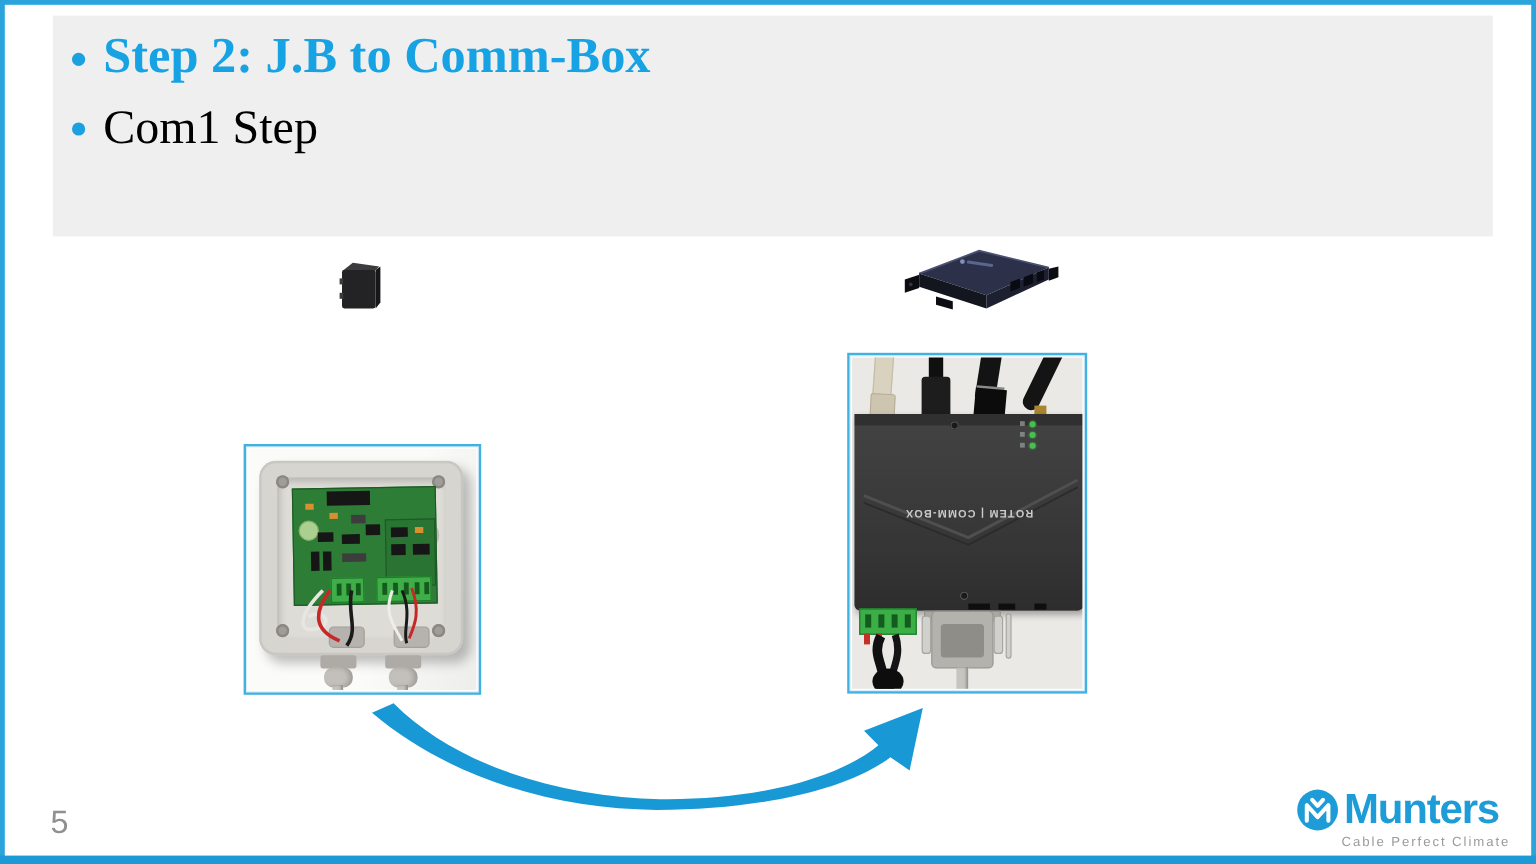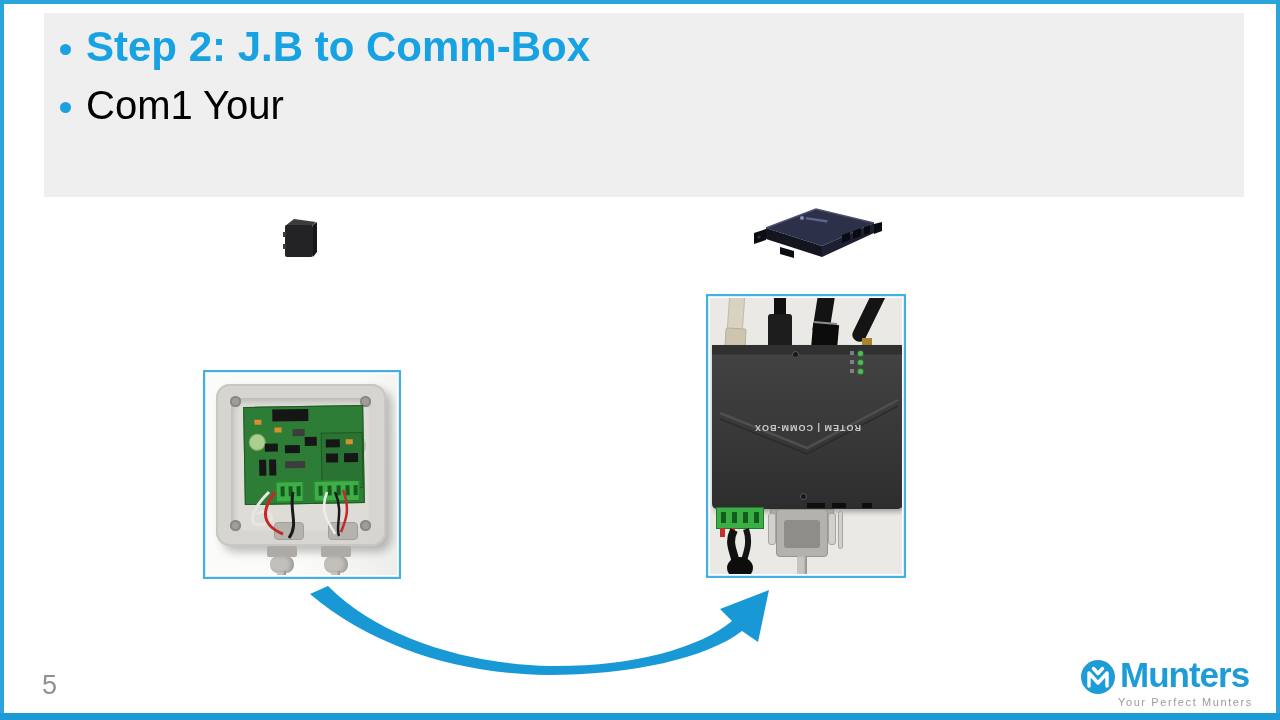--- a/index.html
+++ b/index.html
@@ -13,21 +13,21 @@
   
   .edge { position:absolute; background:#2aa4da; z-index:40; }
   .edge-top    { left:0; top:0; width:1280px; height:4px; }
   .edge-left   { left:0; top:0; width:4px; height:720px; }
   .edge-right  { right:0; top:0; width:4px; height:720px; }
   .edge-bottom { left:0; top:713px; width:1280px; height:7px; background:#1b9ad5; }
 
   
   .header-box {
     position:absolute; left:44px; top:13px; width:1200px; height:184px;
-    background:#efefef; padding:5px 0 0 16px;
+    background:#efefef; padding:5px 0 0 16px;font-family:Liberation Serif, serif;
   }
   .bullet-line { display:flex; align-items:center; height:58px; }
   .bullet-dot {
     width:11px; height:11px; border-radius:50%; background:#1ba1e0;
     margin:4px 15px 0 0; flex:0 0 auto;
   }
   .bullet-text { font-size:40px; color:#000000; letter-spacing:0; white-space:nowrap; }
   .bullet-line.heading .bullet-text { font-weight:bold; color:#17a3e3; font-size:42px; }
 
   
@@ -137,41 +137,41 @@
     border:1px solid #a7a5a0; border-radius:3px; }
   .cb-gray-cable { position:absolute; left:87px; top:258px; width:10px; height:24px;
     background:#c7c5c0; box-shadow:inset -2px 0 2px rgba(0,0,0,.25); }
 
   
   .arrow-svg { position:absolute; left:292px; top:576px; z-index:10; }
 
   
   .page-number { position:absolute; left:42px; top:670px; font-size:27px; color:#909090; }
   .logo { position:absolute; left:1080px; top:655px; width:170px; }
-  .logo-row { display:flex; align-items:flex-end; }
+  .logo-row { display:flex; align-items:center; }
   .logo-mark { width:36px; height:36px; flex:0 0 auto; }
   .logo-text { font-size:35px; font-weight:bold; color:#1e9cd8; letter-spacing:-1px; margin-left:4px; }
   .logo-tagline { font-size:11px; color:#9b9b9b; letter-spacing:1.6px; margin:1px 0 0 38px; white-space:nowrap; }
 </style>
 </head>
 <body>
 
 <div class="edge edge-top"></div>
 <div class="edge edge-left"></div>
 <div class="edge edge-right"></div>
 <div class="edge edge-bottom"></div>
 
 <div class="header-box">
   <div class="bullet-line heading">
     <span class="bullet-dot"></span>
     <span class="bullet-text">Step 2: J.B to Comm-Box</span>
   </div>
   <div class="bullet-line">
     <span class="bullet-dot"></span>
-    <span class="bullet-text">Com1 Your</span>
+    <span class="bullet-text">Com1 Step</span>
   </div>
 </div>
 
 <div class="jb-thumb">
   <svg width="38" height="44" viewBox="0 0 38 44">
     <polygon points="5,9 14,2 36,5 32,9" fill="#3c3c3e"></polygon>
     <rect x="5" y="8" width="28" height="32" rx="2" fill="#232325"></rect>
     <polygon points="33,8 37,5 37,35 33,40" fill="#17171a"></polygon>
     <rect x="3" y="15" width="3" height="5" fill="#3b3b3d"></rect>
     <rect x="3" y="27" width="3" height="5" fill="#3b3b3d"></rect>
@@ -317,14 +317,14 @@
 <div class="page-number">5</div>
 
 <div class="logo">
   <div class="logo-row">
     <svg class="logo-mark" viewBox="0 0 36 36">
       <circle cx="18" cy="18" r="17" fill="#1e9cd8"></circle>
       <path d="M9,27 V14 M9,14 L18,24 L27,14 M27,14 V27 M13.5,9.5 L18,14.5 L22.5,9.5" stroke="#ffffff" stroke-width="3.4" fill="none" stroke-linecap="round" stroke-linejoin="round"></path>
     </svg>
     <span class="logo-text">Munters</span>
   </div>
-  <div class="logo-tagline">Your Perfect Munters</div>
+  <div class="logo-tagline">Cable Perfect Climate</div>
 </div>
 
 </body></html>

